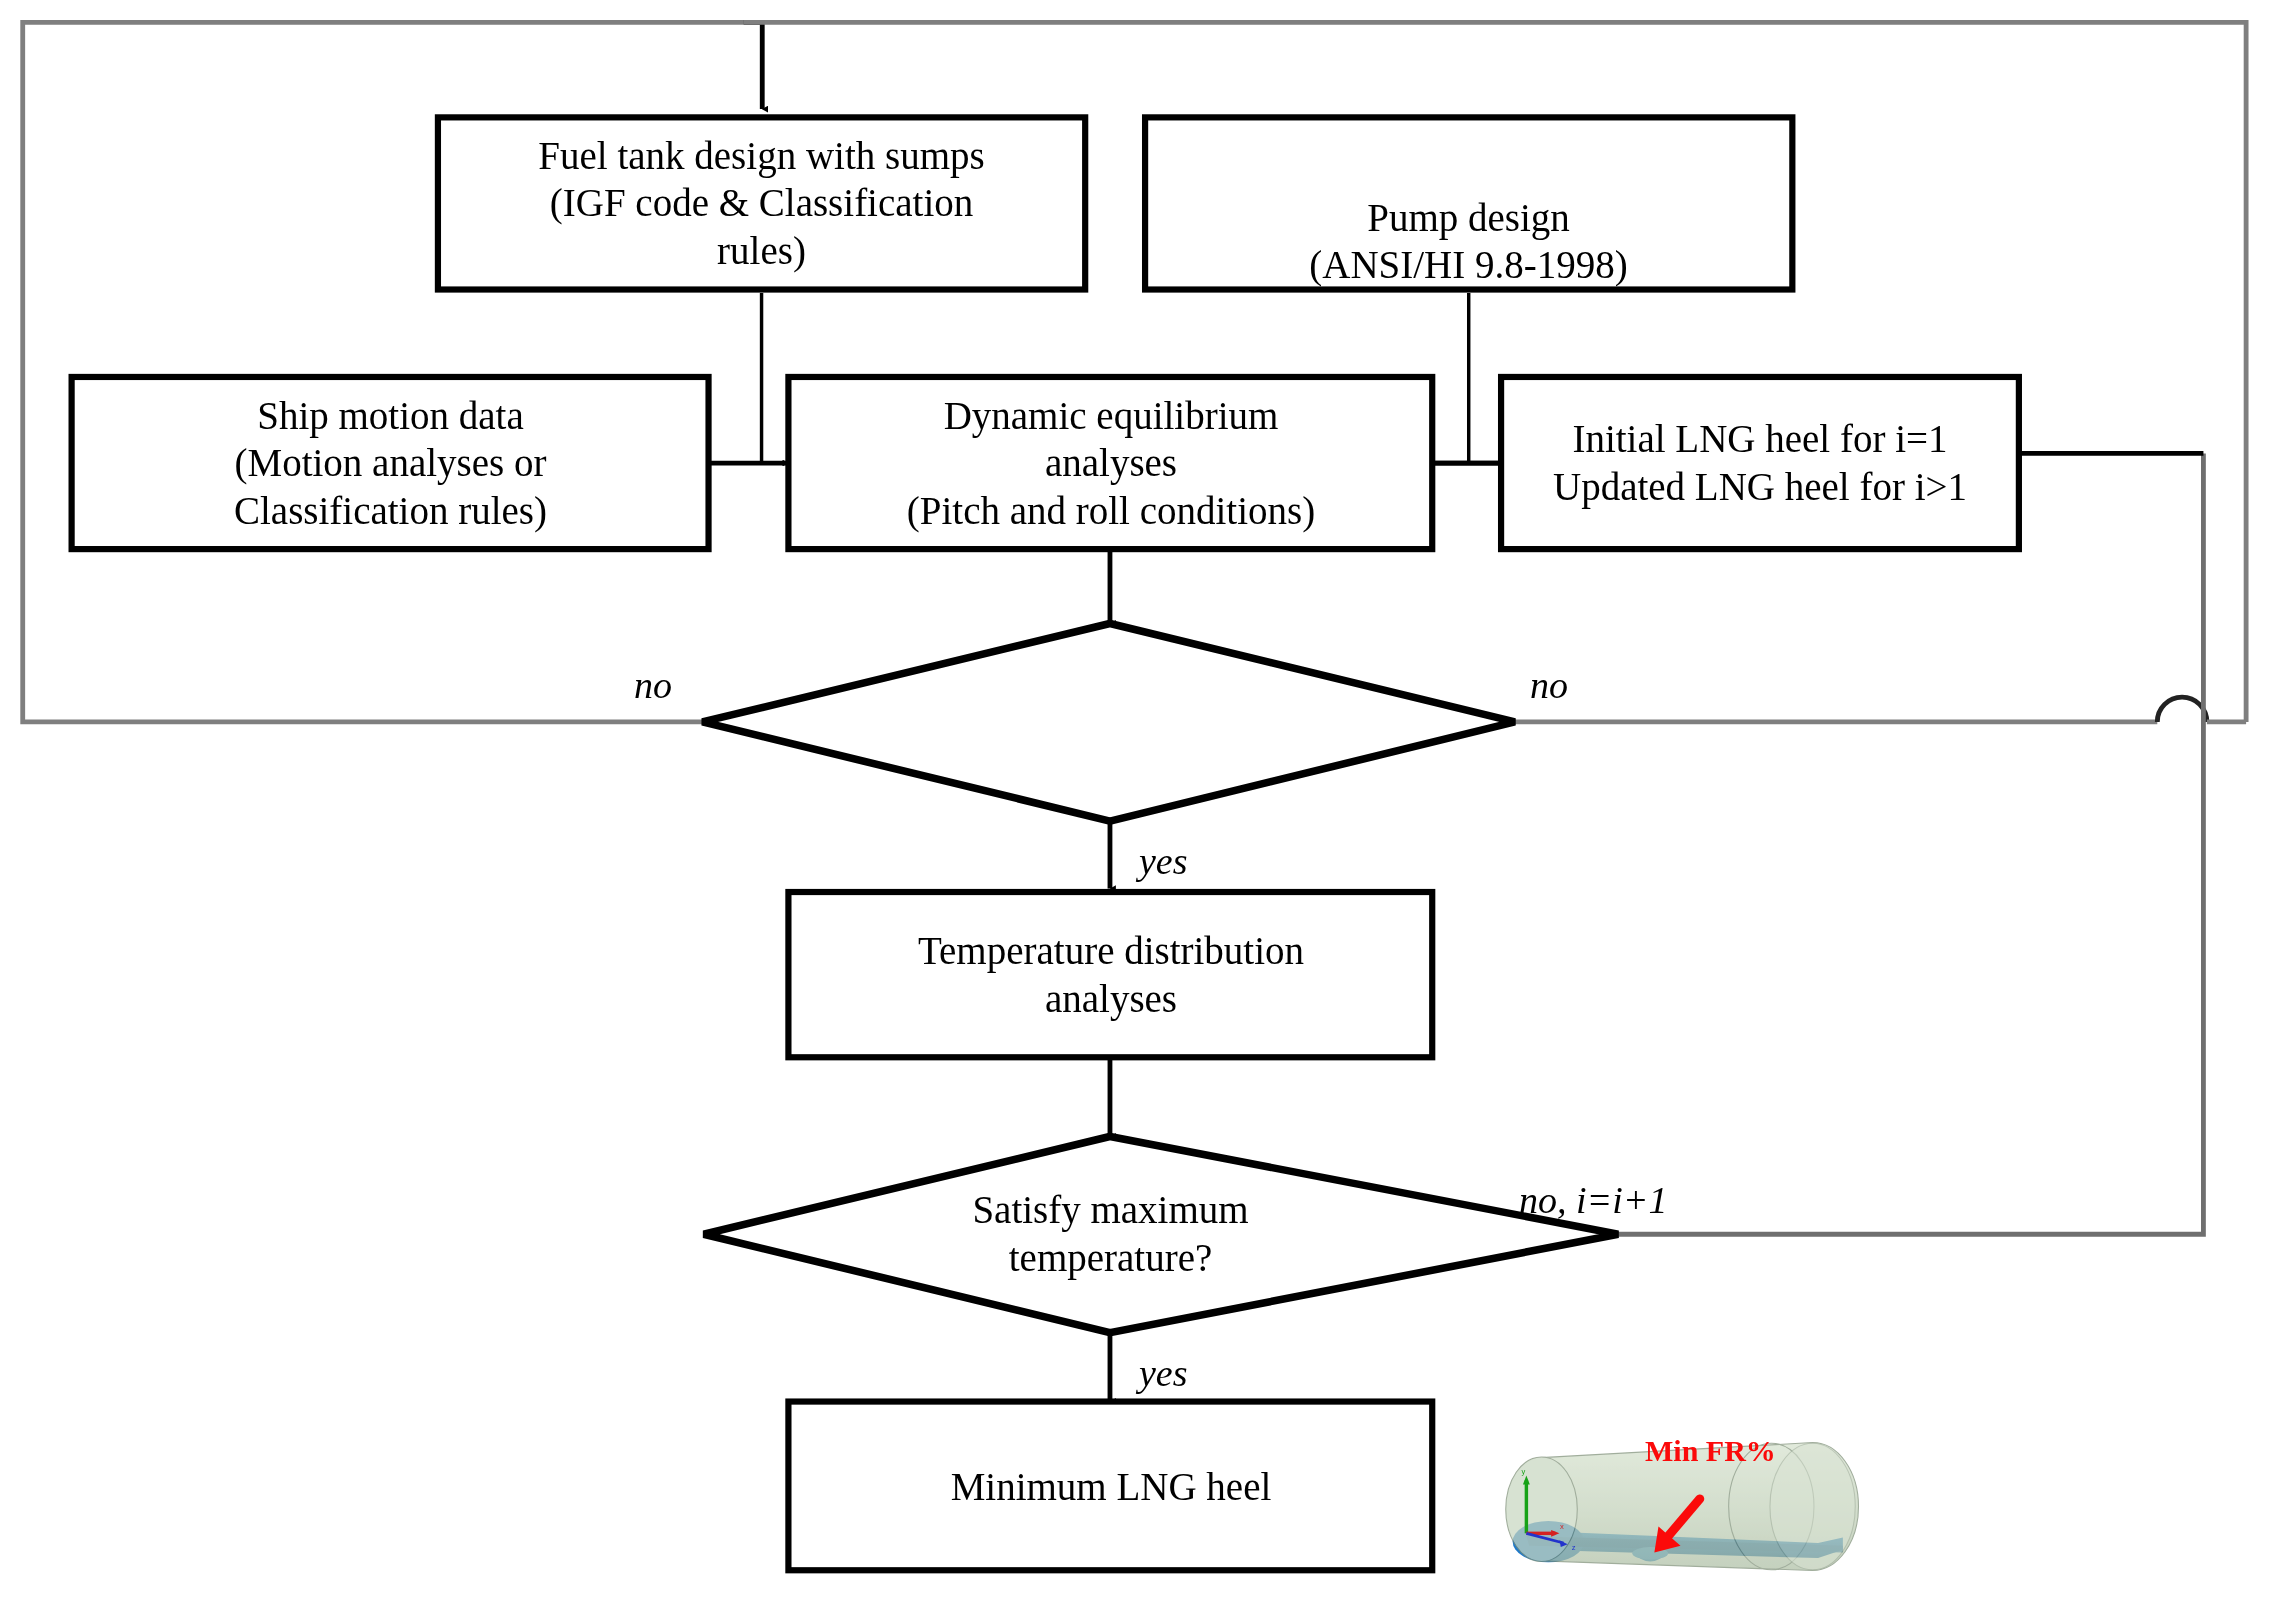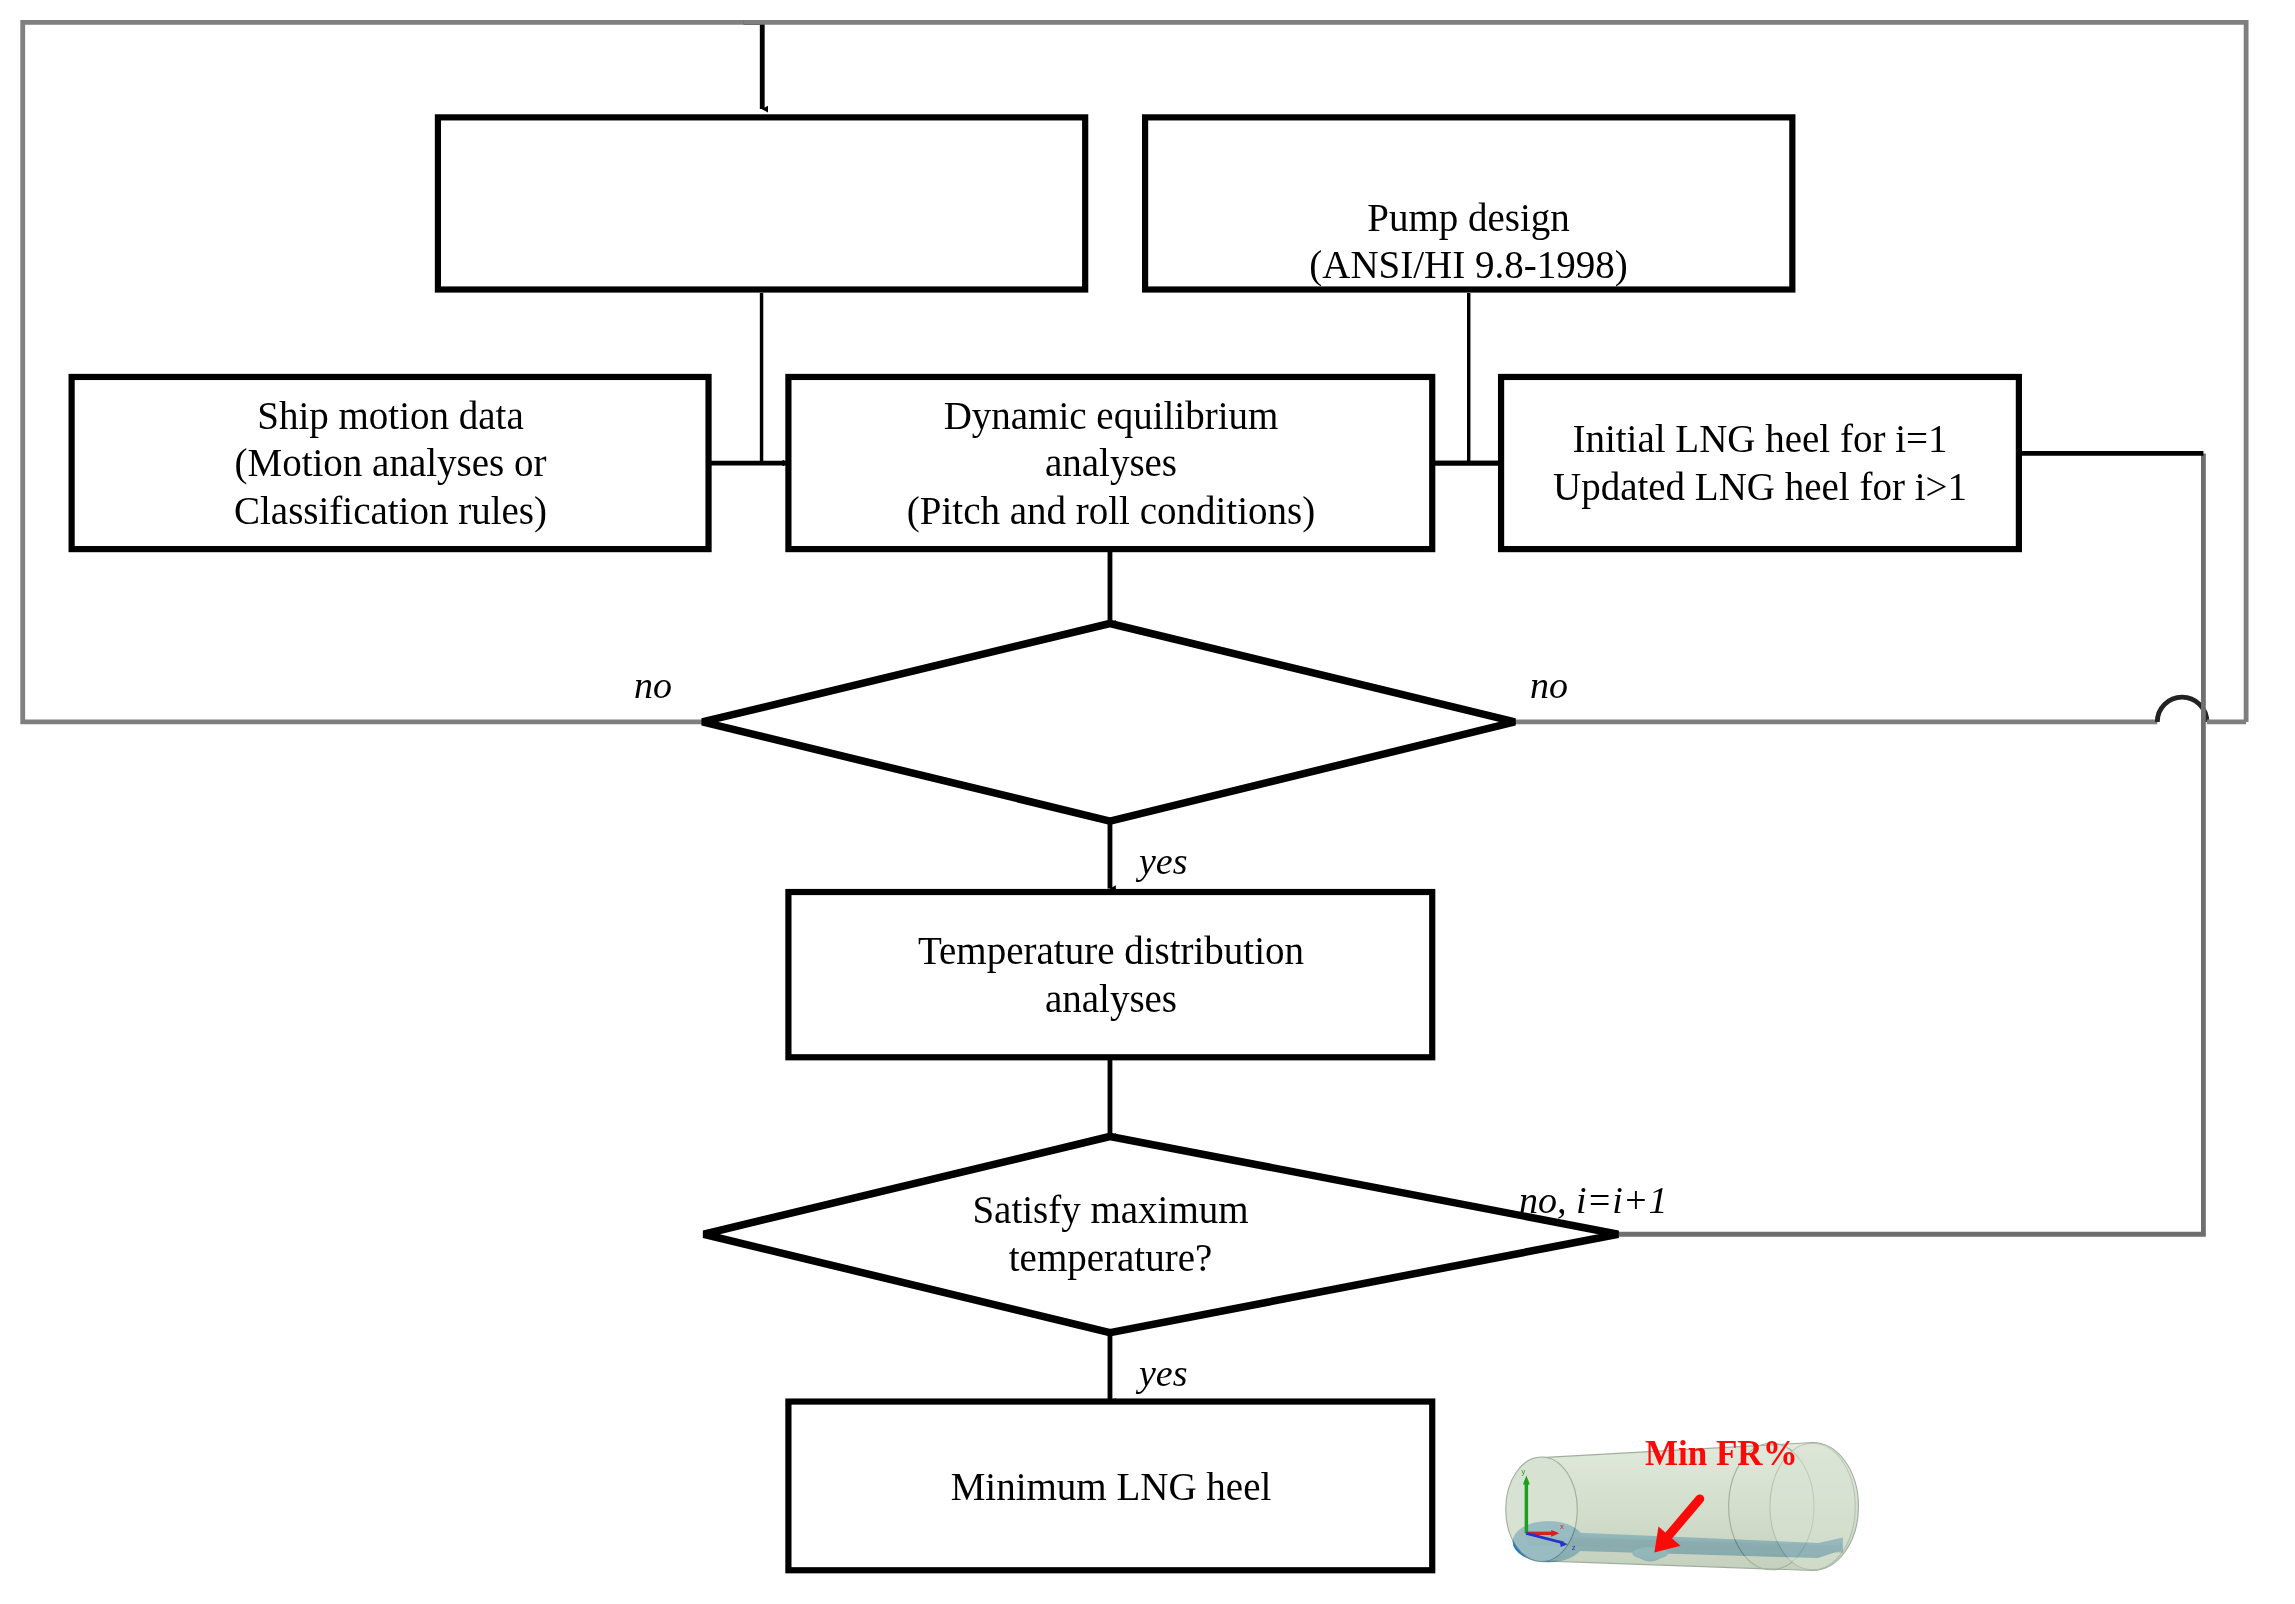--- a/index.html
+++ b/index.html
@@ -28,21 +28,21 @@
     color:#000000;
     white-space:nowrap;
     font-style:italic;
   }
   
   #tank-figure{position:absolute;left:1460px;top:1415px;width:441px;height:172px;}
   #tank-figure svg{width:100%;height:100%;display:block;}
   .tank-label{
     position:absolute;
     color:#fb0a0a;
-    font-size:35px;
+    font-size:30px;
     font-weight:bold;
     white-space:nowrap;
     letter-spacing:0px;
   }
 </style>
 </head>
 <body>
 
 <div id="stage">
 
@@ -132,20 +132,25 @@
       <rect x="1145" y="1295" width="935" height="240"></rect>
       <rect x="1145" y="2035" width="935" height="245"></rect>
     </g>
 
     <g fill="#ffffff" stroke="#000000" stroke-width="11">
       <polygon points="1612,905 2200,1048 1612,1192 1020,1048"></polygon>
       <polygon points="1612,1650 2350,1792 1612,1935 1022,1792"></polygon>
     </g>
   </svg>
 
+  <div class="node proc-text" style="left:438px;top:117px;width:647px;height:172px;">
+    <span>Fuel tank design with sumps
+(IGF code &amp; Classification
+rules)</span>
+  </div>
 
   <div class="node proc-text" style="left:1145px;top:117px;width:647px;height:172px;align-items:flex-end;">
     <span>Pump design
 (ANSI/HI 9.8-1998)</span>
   </div>
 
   <div class="node proc-text" style="left:72px;top:377px;width:637px;height:172px;">
     <span>Ship motion data
 (Motion analyses or
 Classification rules)</span>

